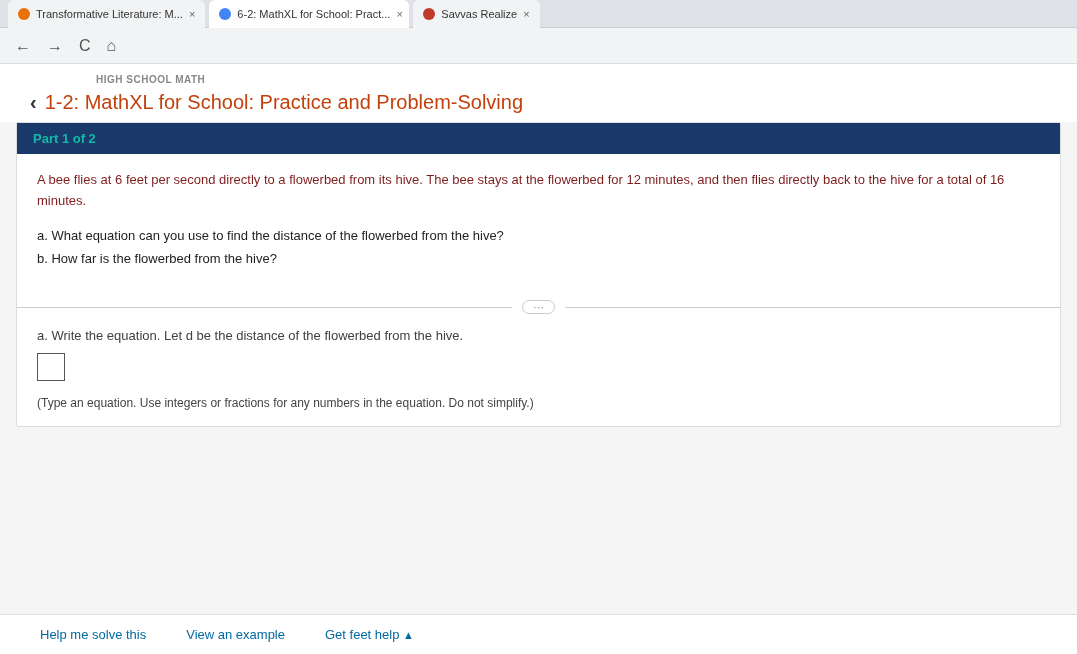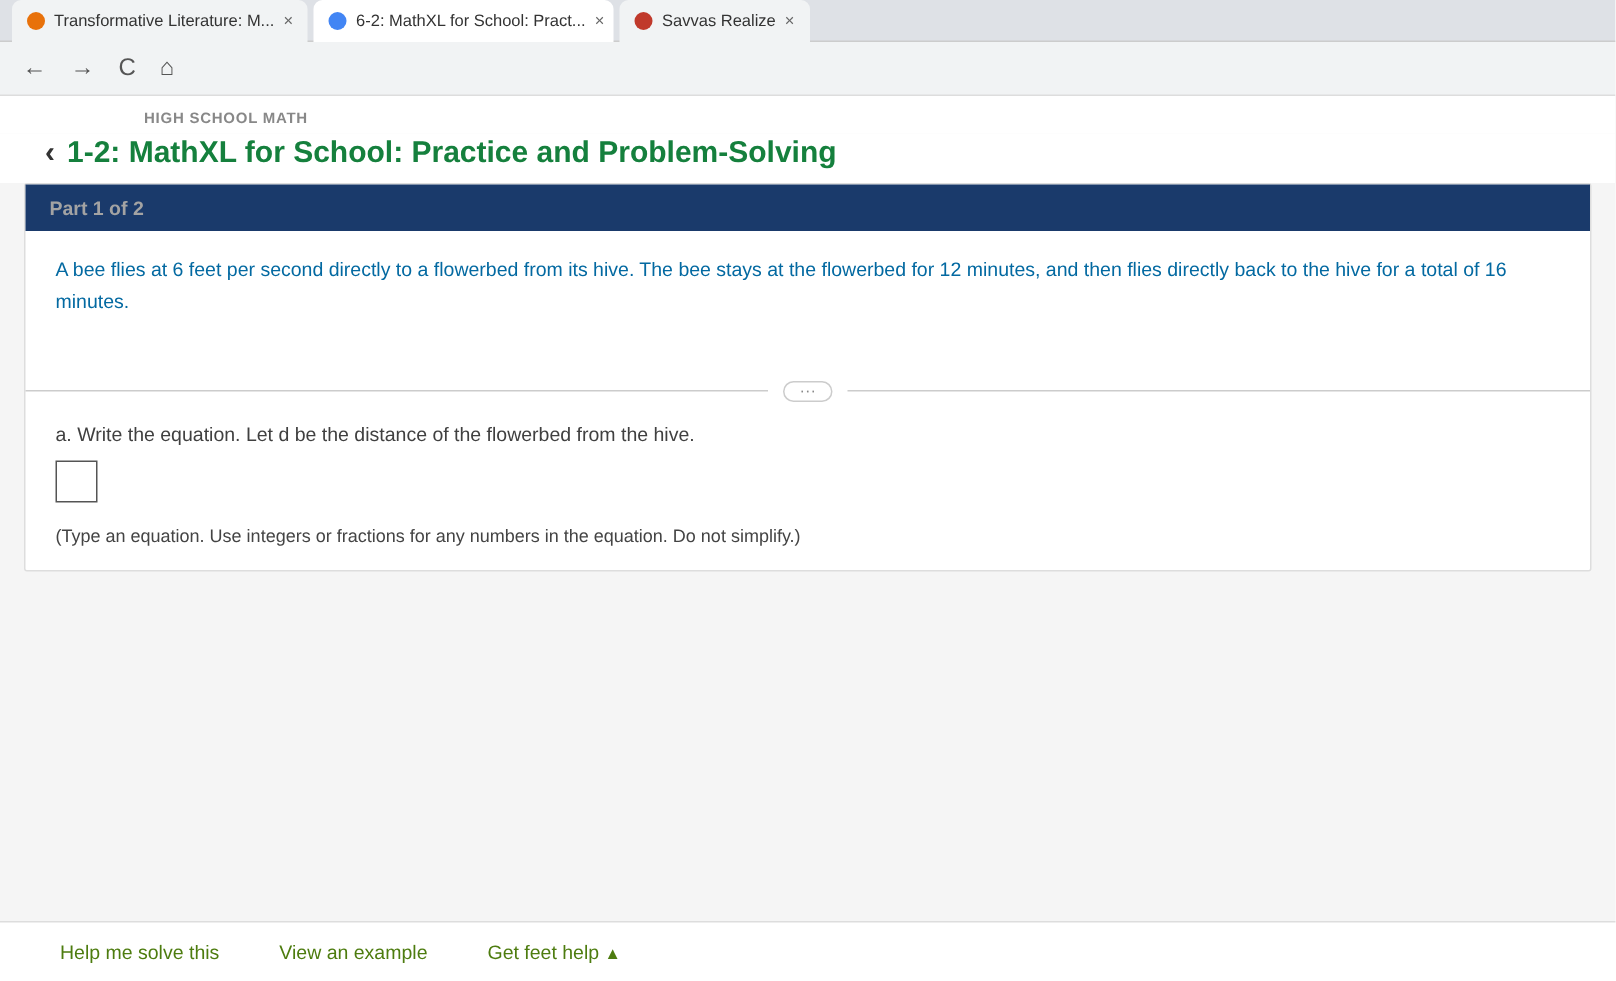--- a/index.html
+++ b/index.html
@@ -126,46 +126,46 @@
       gap: 8px;
     }
     .back-arrow {
       font-size: 20px;
       color: #333;
       cursor: pointer;
       font-weight: bold;
     }
     .page-main-title {
       font-size: 20px;
-      font-weight: bold;
-      color: #15803d;
+      font-weight: normal;
+      color: #c2410c;
     }
 
     .assignment-container {
       background: #fff;
       margin: 0 16px;
       border: 1px solid #ddd;
       border-radius: 2px;
     }
 
     .part-header {
       background: #1a3a6b;
-      color: #a3a3a3;
+      color: #14b8a6;
       padding: 8px 16px;
       font-size: 13px;
       font-weight: 600;
     }
 
     .problem-body {
       padding: 16px 20px;
     }
 
     .problem-text {
       font-size: 13px;
-      color: #0369a1;
+      color: #7f1d1d;
       line-height: 1.6;
       margin-bottom: 12px;
     }
 
     .problem-questions {
       font-size: 13px;
       color: #222;
       line-height: 1.8;
     }
 
@@ -218,21 +218,21 @@
       height: 40px;
       background: #fff;
       border-top: 1px solid #ddd;
       display: flex;
       align-items: center;
       padding: 0 40px;
       gap: 40px;
     }
     .bottom-link {
       font-size: 13px;
-      color: #4d7c0f;
+      color: #0369a1;
       cursor: pointer;
       font-weight: 500;
       text-decoration: none;
     }
     .chevron-icon {
       font-size: 11px;
     }
   </style>
 </head>
 <body>
@@ -269,20 +269,24 @@
   <div class="page-title-row">
     <span class="back-arrow">‹</span>
     <h1 class="page-main-title">1-2: MathXL for School: Practice and Problem-Solving</h1>
   </div>
 
   <div class="assignment-container">
     <div class="part-header">Part 1 of 2</div>
 
     <div class="problem-body">
       <div class="problem-text">A bee flies at 6 feet per second directly to a flowerbed from its hive. The bee stays at the flowerbed for 12 minutes, and then flies directly back to the hive for a total of 16 minutes.</div>
+      <div class="problem-questions">
+        <div>a. What equation can you use to find the distance of the flowerbed from the hive?</div>
+        <div>b. How far is the flowerbed from the hive?</div>
+      </div>
     </div>
 
     <div class="divider-row">
       <div class="divider-line"></div>
       <div class="divider-dots">···</div>
       <div class="divider-line"></div>
     </div>
 
     <div class="answer-section">
       <div class="answer-label">a. Write the equation. Let d be the distance of the flowerbed from the hive.</div>

